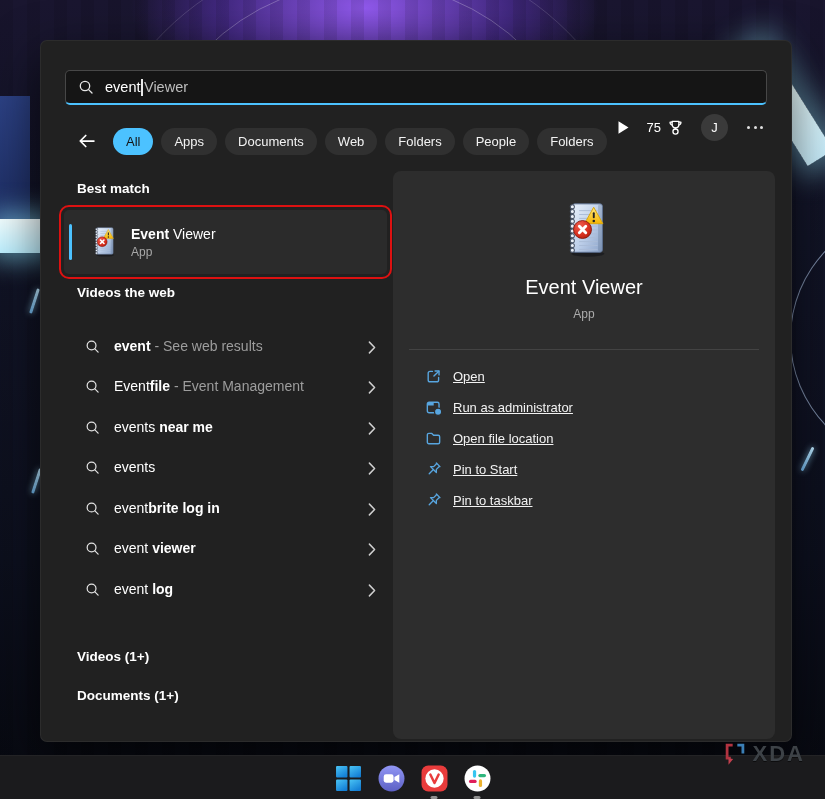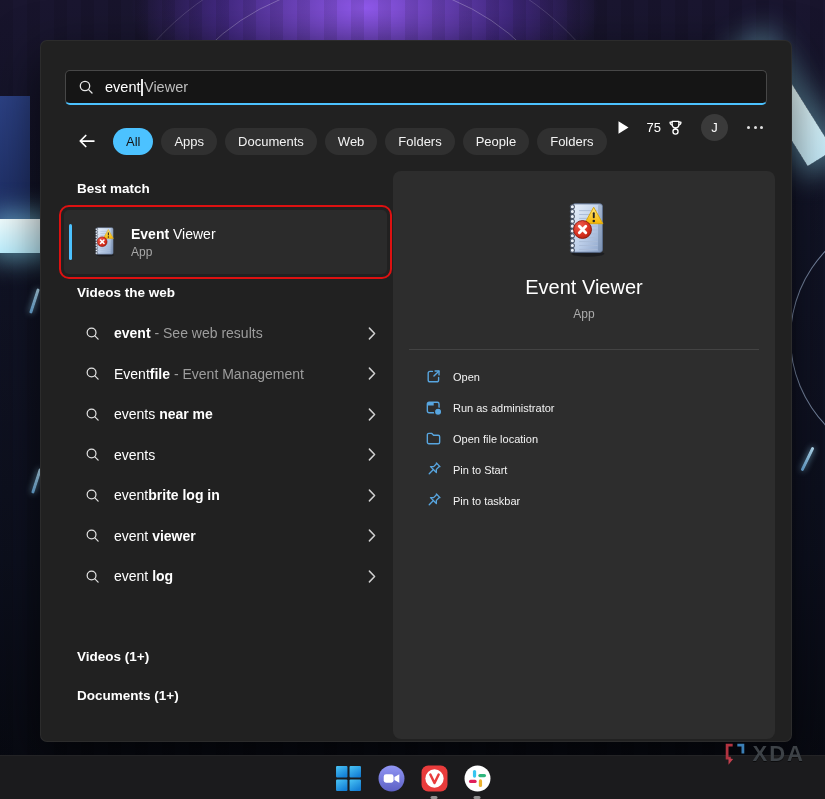--- a/index.html
+++ b/index.html
@@ -50,36 +50,36 @@
   .t-best{top:140px;} .t-web{top:244px;} .t-videos{top:608px;} .t-docs{top:647px;}
   .bm-card{position:absolute;left:23px;top:169px;width:323px;height:64px;background:#2b2b2b;border-radius:5px;
     outline:2px solid #dd1111;outline-offset:3px;display:flex;align-items:center;}
   .bm-bar{position:absolute;left:5px;top:14px;width:3px;height:36px;border-radius:2px;background:#4cc2ff;}
   .bm-icon{width:34px;height:34px;margin-left:22px;flex:none;}
   .bm-text{margin-left:11px;}
   .bm-title{font-size:14px;color:#fff;}
   .bm-title .b{font-weight:bold;}
   .bm-sub{font-size:12px;color:#a8a8a8;margin-top:3px;}
   .weblist{position:absolute;left:23px;top:272px;width:330px;}
-  .webrow{height:40.5px;display:flex;align-items:center;padding:0 18px 0 21px;box-sizing:border-box;border-radius:4px;cursor:pointer;}
+  .webrow{height:40.5px;display:flex;align-items:flex-end;padding:0 18px 0 21px;box-sizing:border-box;border-radius:4px;cursor:pointer;}
   .webrow .mag{width:15px;height:15px;color:#e3e3e3;margin-right:14px;flex:none;}
   .webrow .txt{font-size:14px;color:#fff;white-space:nowrap;overflow:hidden;}
   .webrow .txt .m{font-weight:bold;}
   .webrow .txt .sfx{color:#9d9d9d;}
   .webrow .chev{width:8px;height:13px;color:#cfcfcf;margin-left:auto;flex:none;}
   
   .preview{position:absolute;left:352px;top:130px;width:382px;height:568px;background:#2d2d2d;border-radius:8px;}
   .pv-icon{position:absolute;left:50%;top:28px;transform:translateX(-50%);width:62px;height:62px;}
   .pv-title{position:absolute;left:0;right:0;top:105px;text-align:center;font-size:20px;color:#fff;}
   .pv-sub{position:absolute;left:0;right:0;top:136px;text-align:center;font-size:12px;color:#ababab;}
   .pv-div{position:absolute;left:16px;right:16px;top:178px;height:1px;background:#434343;}
   .pv-actions{position:absolute;left:0;right:0;top:190px;}
   .pv-row{height:31px;display:flex;align-items:center;padding-left:32px;cursor:pointer;}
   .pv-row svg{width:17px;height:17px;margin-right:11px;flex:none;}
-  .pv-row span{font-size:11px;color:#f2f2f2;}
+  .pv-row span{font-size:13px;color:#f2f2f2;text-decoration:underline;}
   
   .taskbar{position:absolute;left:0;right:0;top:755px;height:44px;background:#1b1b1d;border-top:1px solid rgba(255,255,255,.04);
     display:flex;align-items:center;justify-content:center;gap:16px;z-index:3;}
   .tb-icon{width:27px;height:27px;position:relative;cursor:pointer;}
   .tb-icon svg{width:100%;height:100%;}
   .tb-icon.running::after{content:"";position:absolute;left:50%;transform:translateX(-50%);bottom:-7px;width:7px;height:3px;border-radius:2px;background:#8f8f8f;}
   
   .watermark{position:absolute;right:20px;top:740px;display:flex;align-items:flex-end;gap:5px;z-index:4;}
   .watermark svg{width:26px;height:27px;}
   .wm-text{font-size:22px;font-weight:bold;color:#3d4247;letter-spacing:2px;text-shadow:0 1px 0 rgba(0,0,0,.5);}

